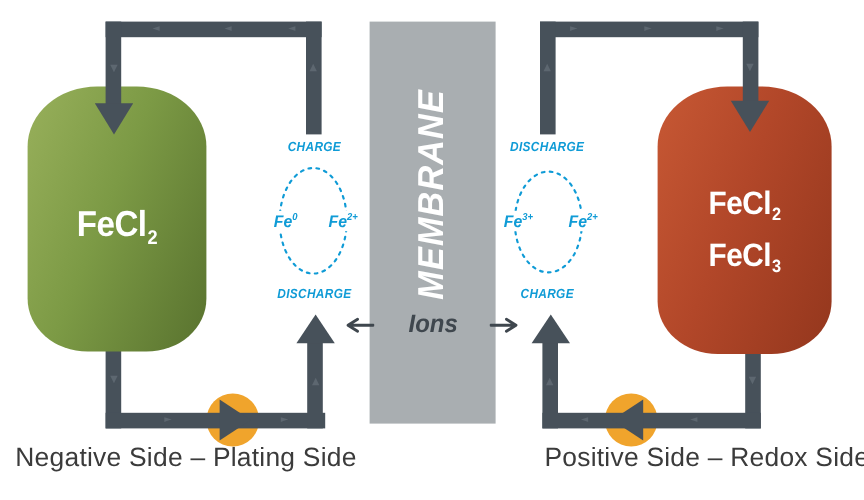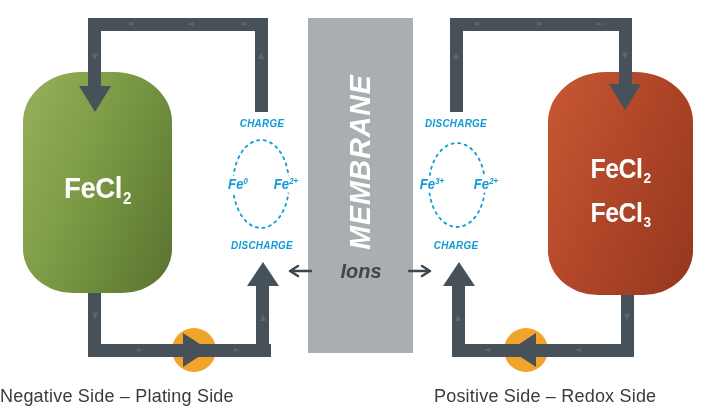--- a/index.html
+++ b/index.html
@@ -51,22 +51,22 @@
   
   .cycle-label{position:absolute;z-index:6;transform:translate(-50%,-50%) scaleX(.9);
     color:var(--cyan,#0f9bd6);font-weight:bold;font-style:italic;font-size:11px;
     letter-spacing:0.3px;white-space:nowrap;}
   .cycle-ellipse{position:absolute;z-index:5;color:var(--cyan,#0f9bd6);}
   .species{position:absolute;z-index:6;transform:translate(-50%,-50%) scaleX(.94);
     background:#fff;padding:0 1px;color:var(--cyan,#0f9bd6);
     font-weight:bold;font-style:italic;font-size:14px;white-space:nowrap;}
   .species sup{font-size:0.6em;}
   
-  .caption{position:absolute;top:386px;z-index:6;width:310px;
-    color:var(--caption_text,#3b3b3b);font-size:18px;letter-spacing:0.2px;}
+  .caption{position:absolute;top:368px;z-index:6;width:310px;text-align:center;
+    color:var(--caption_text,#3b3b3b);font-size:22px;letter-spacing:0.2px;}
 </style>
 </head>
 <body>
 
 <div class="stage">
 
   <div class="membrane"></div>
   <div class="membrane-label">MEMBRANE</div>
   <div class="ions-label">Ions</div>
   <svg class="ion-arrow" style="left:286px;top:264px;" width="26" height="14" viewBox="0 0 26 14">

